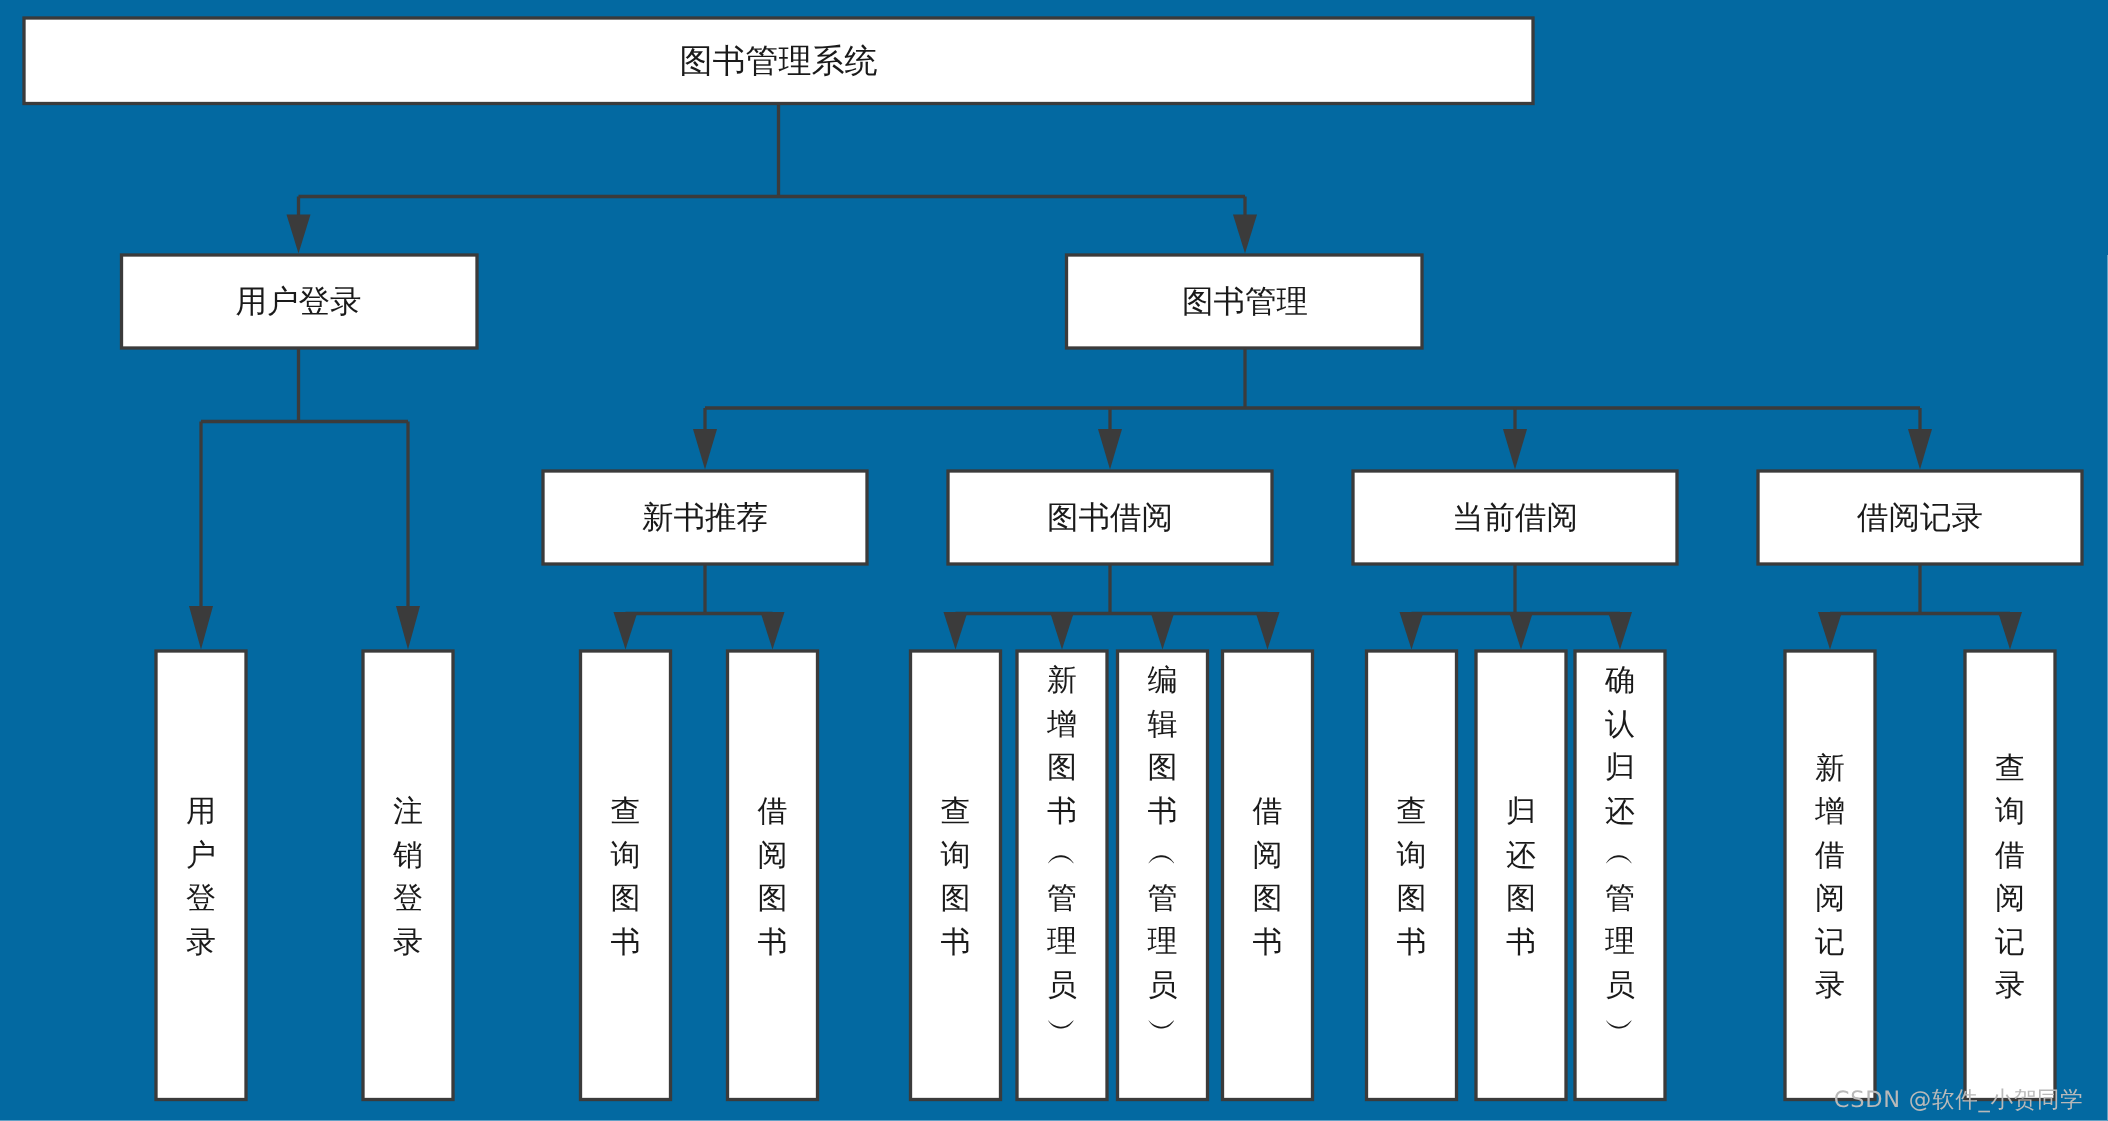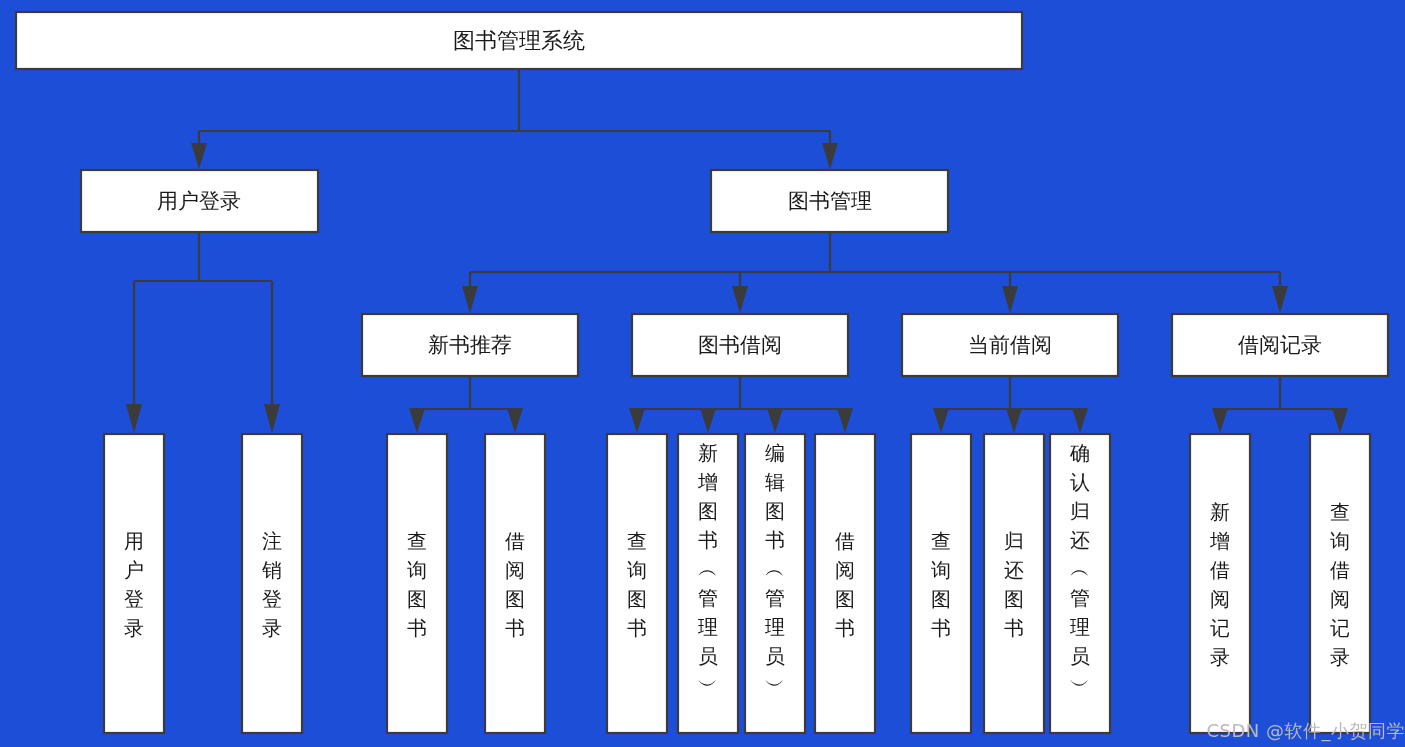--- a/index.html
+++ b/index.html
@@ -10,21 +10,21 @@
   body {
     width: 1405px;
     height: 747px;
     font-family: "DejaVu Sans", "Liberation Sans", sans-serif;
     overflow: hidden;
   }
   #diagram-root {
     position: relative;
     width: 1405px;
     height: 747px;
-    background: #1d4ed8;
+    background: #0369a1;
   }
   svg.flow {
     position: absolute;
     top: 0;
     left: 0;
     width: 1405px;
     height: 747px;
     display: block;
   }
   .node-box {
@@ -52,24 +52,24 @@
     stroke: #3b3b3b;
     stroke-width: 2.2;
     fill: none;
   }
   .arrow-head {
     fill: #3b3b3b;
     stroke: none;
   }
   .watermark {
     position: absolute;
-    right: 0;
+    right: 16px;
     bottom: 4px;
     font-family: "DejaVu Sans", "Liberation Sans", sans-serif;
-    font-size: 18px;
+    font-size: 15px;
     color: #b9b9b9;
     white-space: nowrap;
     letter-spacing: 0.5px;
     pointer-events: none;
   }
 </style>
 </head>
 <body>
 
 <div id="diagram-root">

